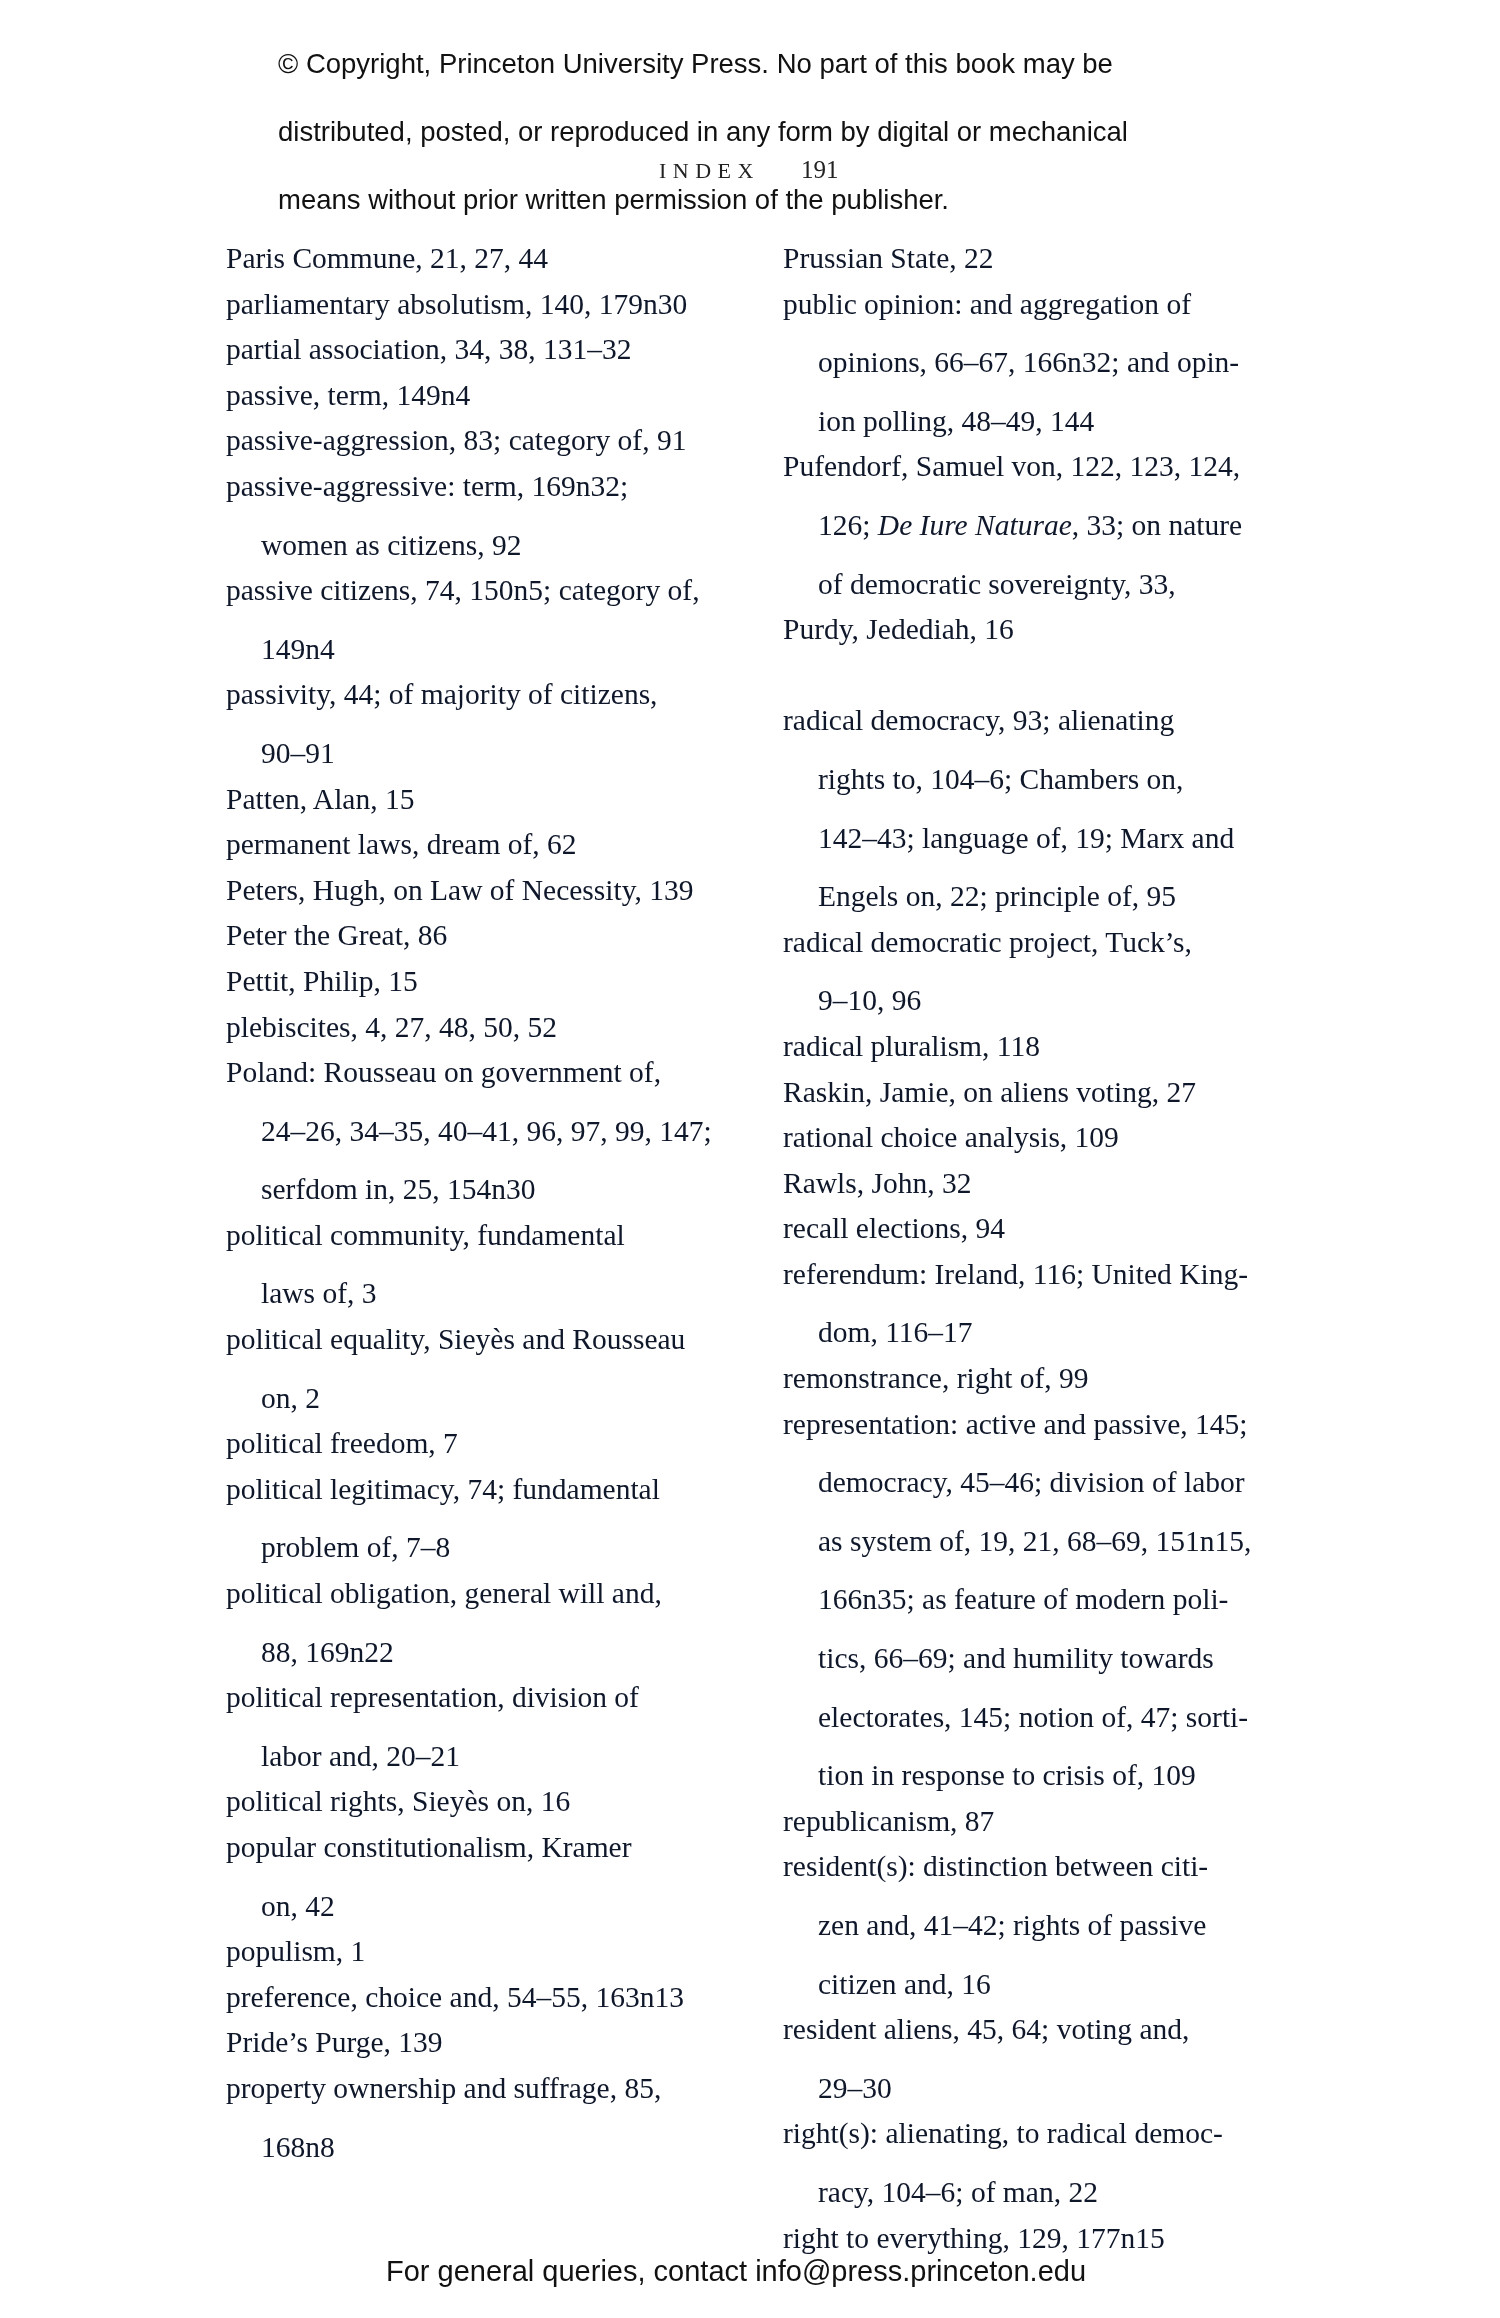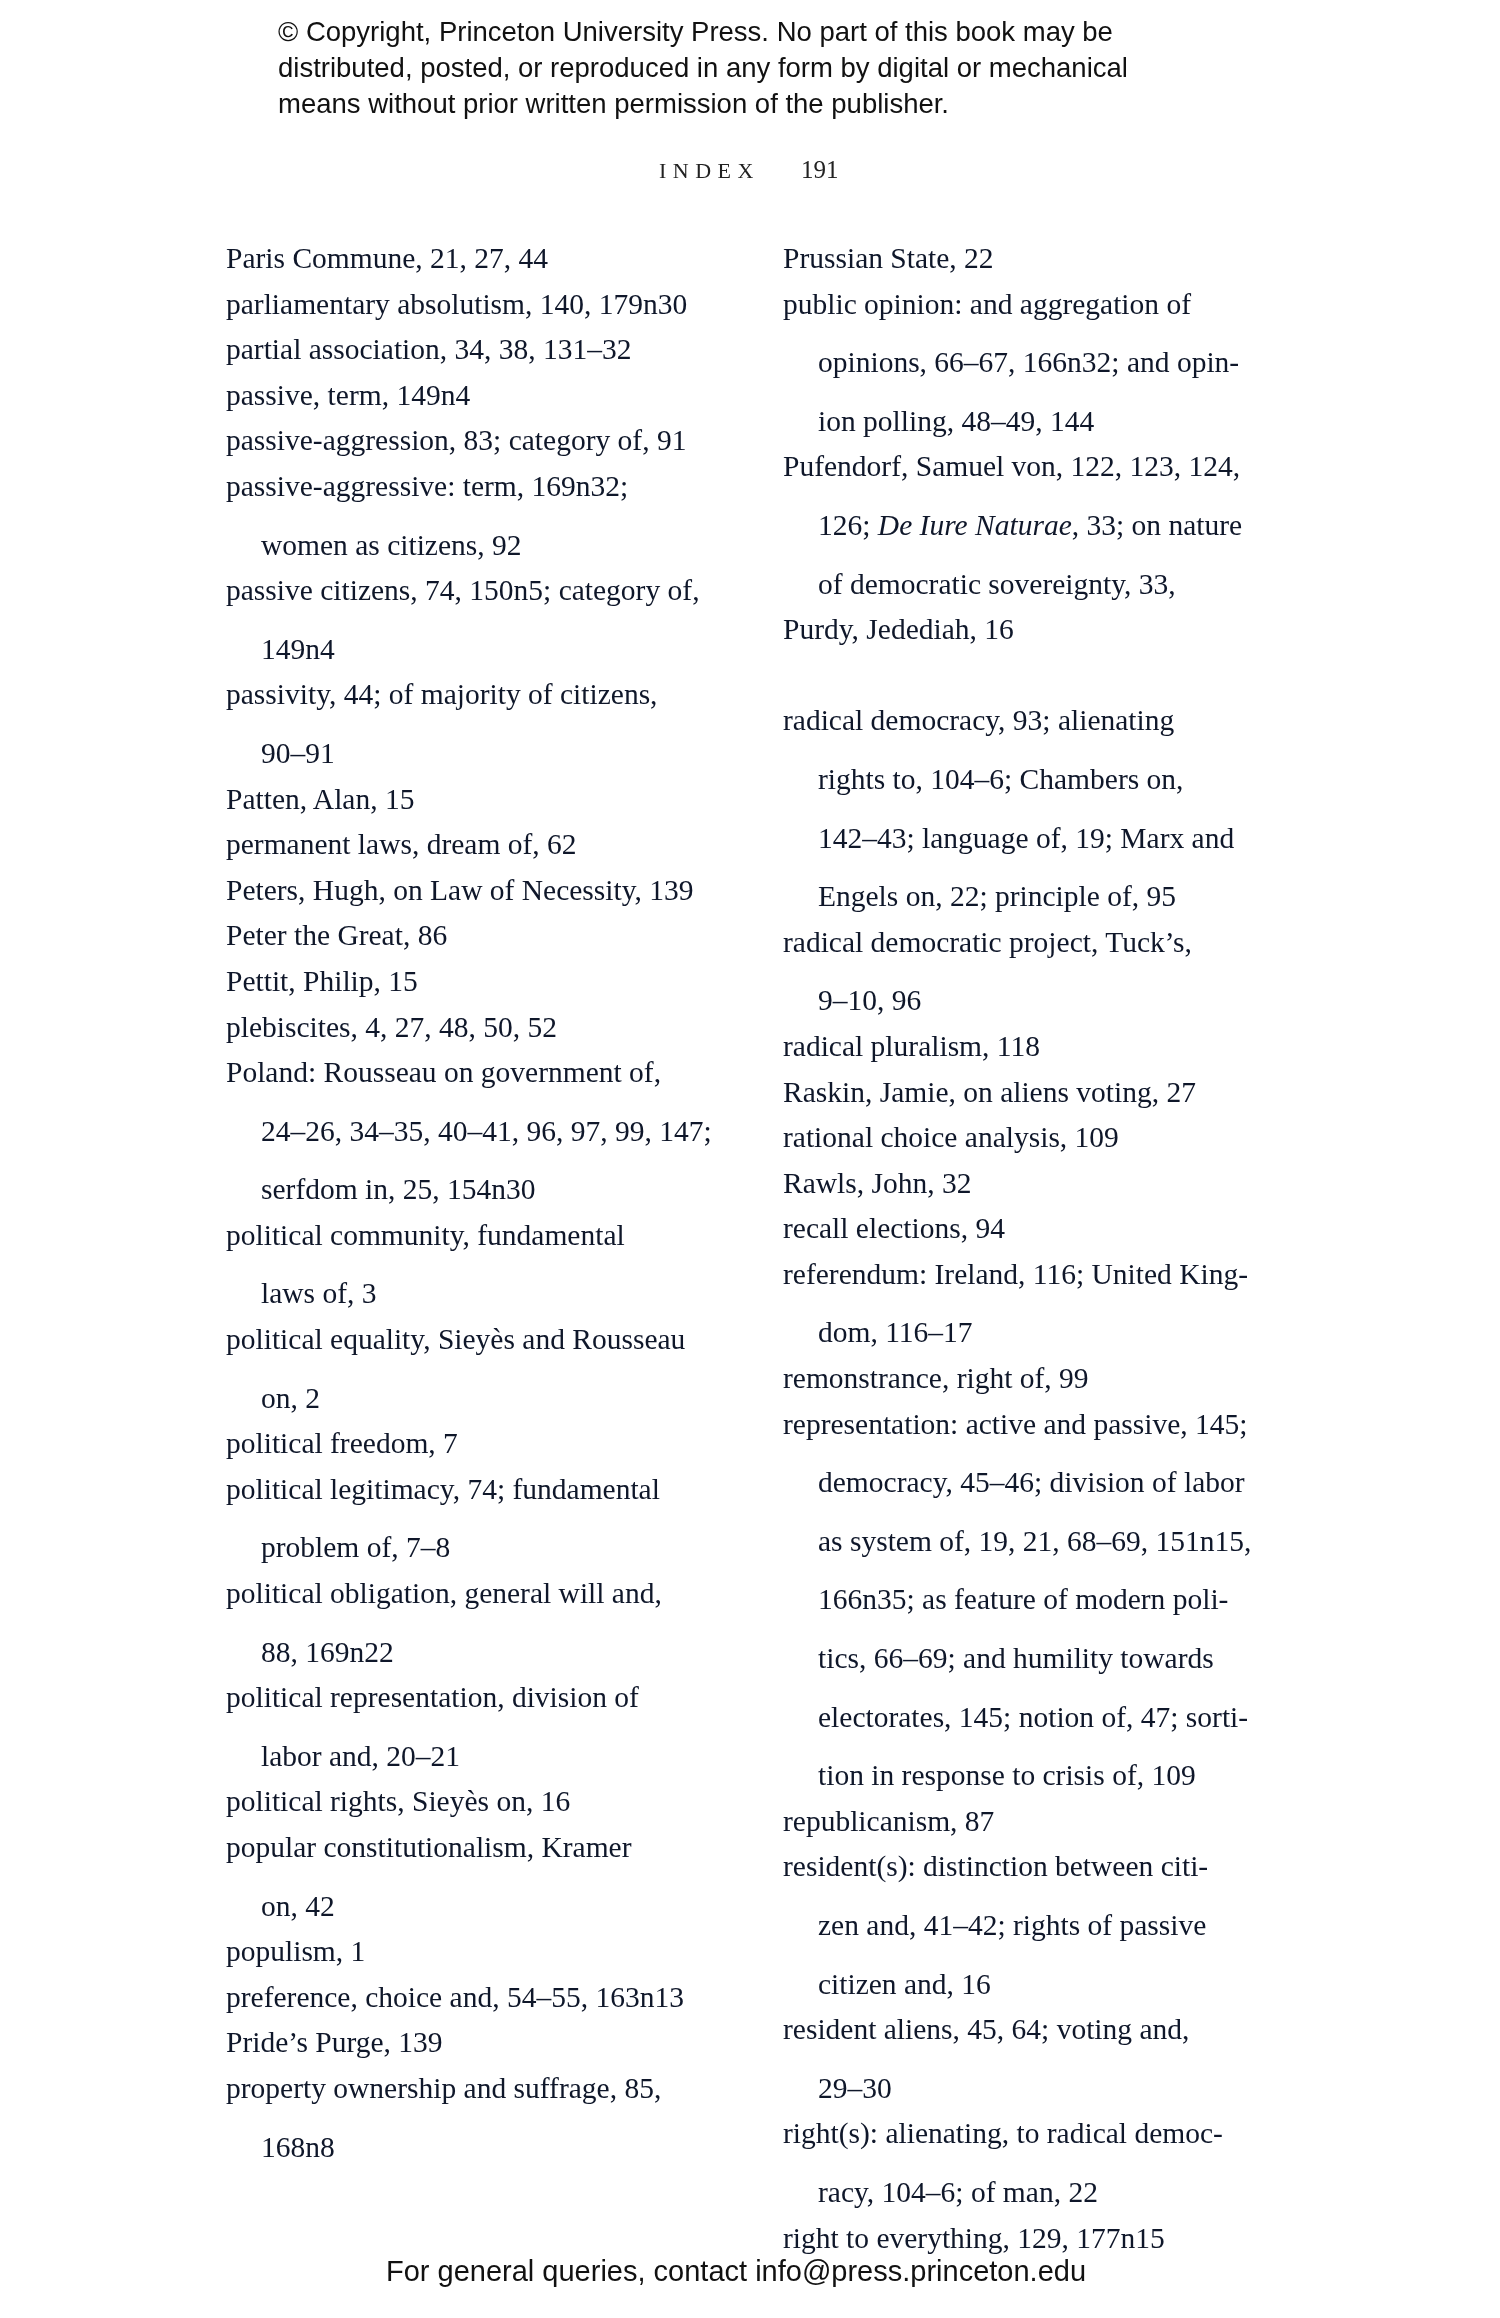--- a/index.html
+++ b/index.html
@@ -2,21 +2,21 @@
 <html><head>
 <meta charset="utf-8">
 <style>
   html, body { margin: 0; padding: 0; background: #ffffff; }
   body { width: 1500px; height: 2318px; position: relative; overflow: hidden; color: #1a1a1a; }
   .copyright {
     position: absolute; left: 278px; top: 14px; width: 1000px;
     font-family: "Liberation Sans", sans-serif; font-size: 27.5px; line-height: 36px;
     color: #111; white-space: nowrap;
   }
-  .copyright div { height: 36px; }
+  .copyright div { height: 36px; margin-top: 32px; }
   .running-head {
     position: absolute; top: 152px; left: 0; width: 1500px; height: 40px;
     font-family: "Liberation Serif", serif; color: #222;
   }
   .running-head .title {
     position: absolute; left: 659px; top: 6px; font-size: 22px; letter-spacing: 6.5px;
   }
   .running-head .folio {
     position: absolute; left: 801px; top: 4px; font-size: 25px;
   }

